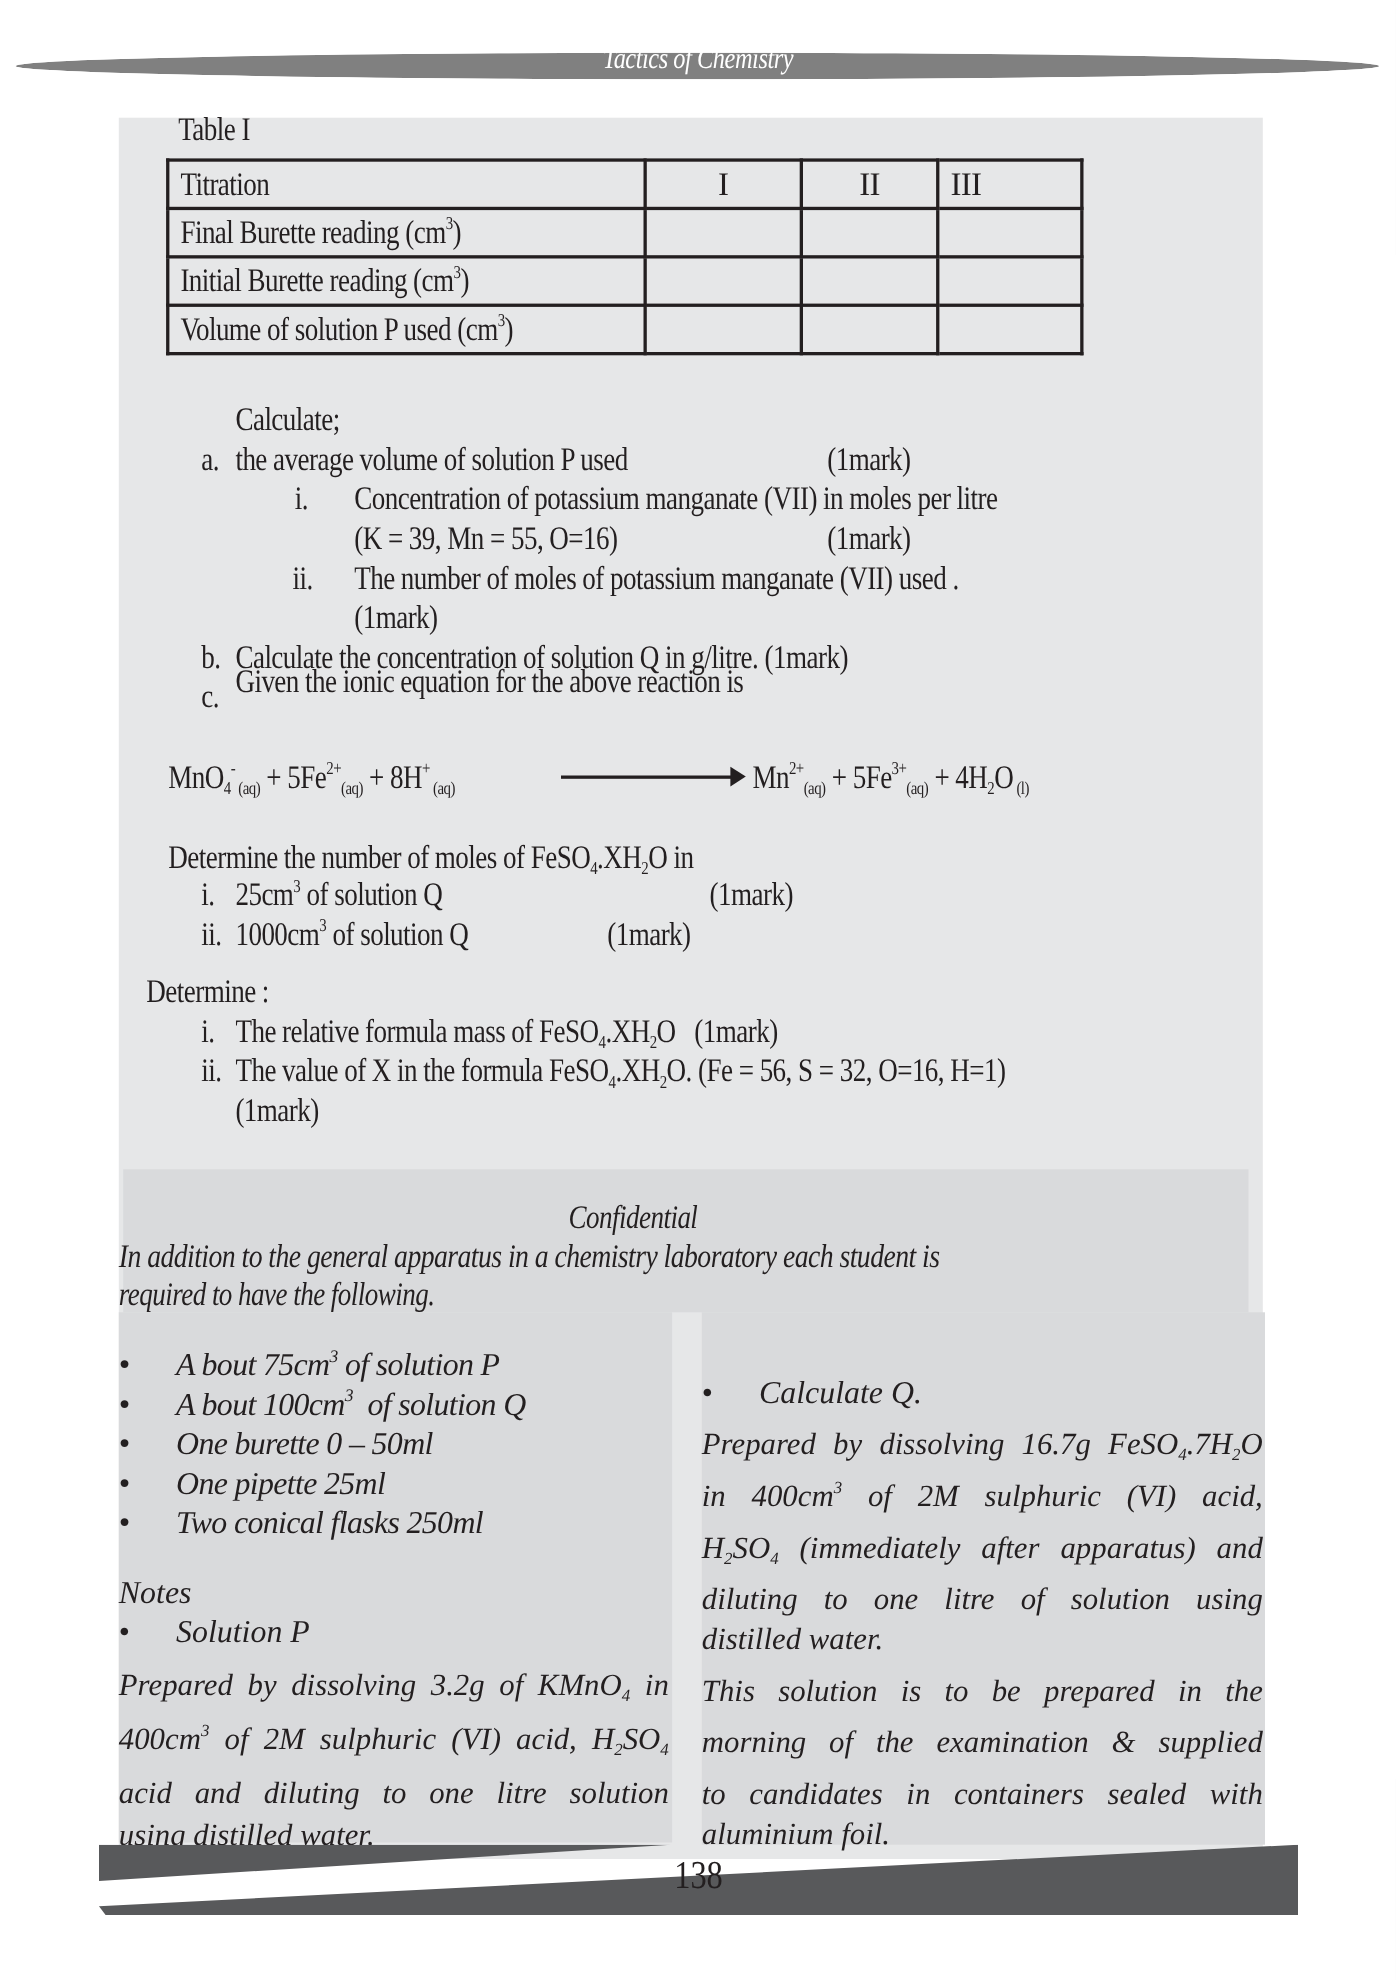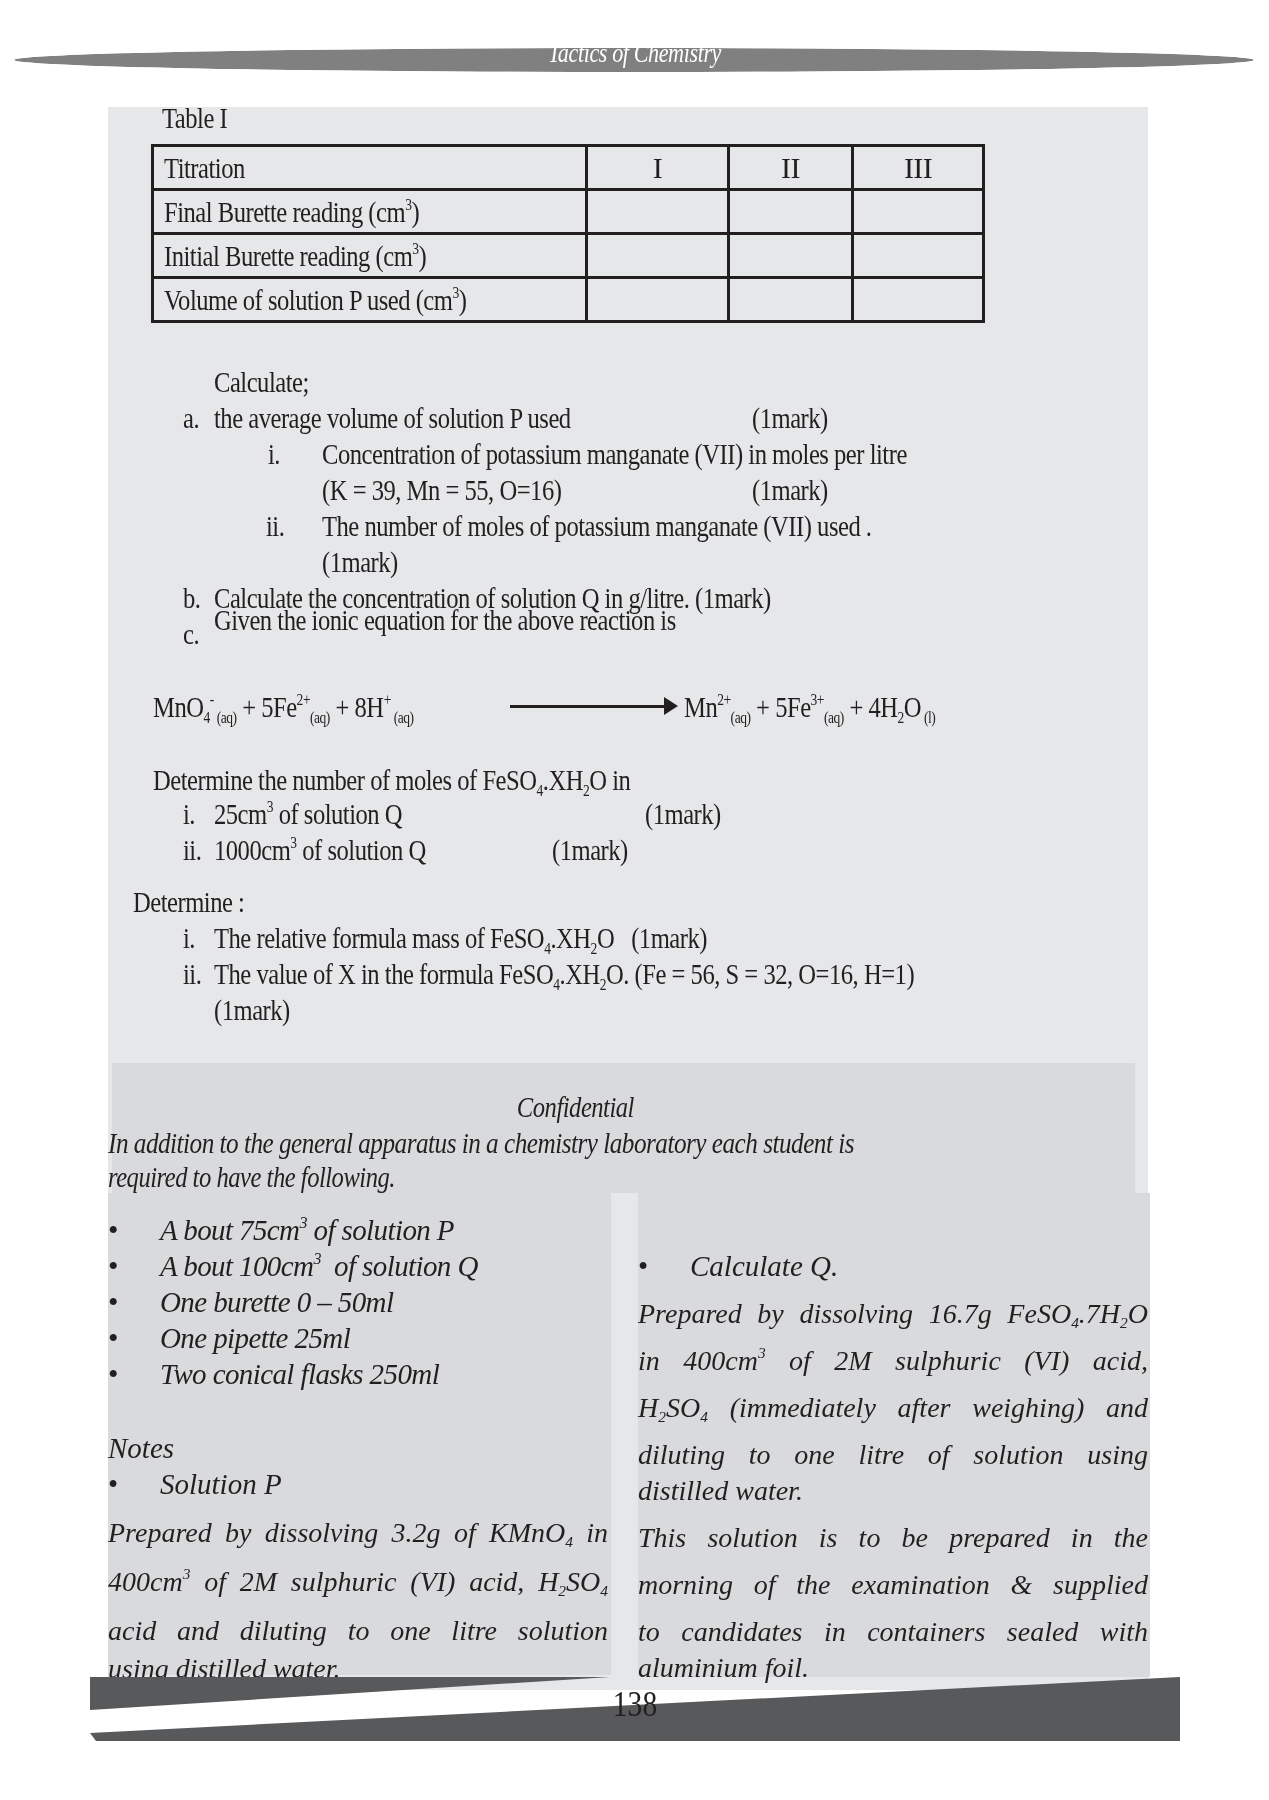--- a/index.html
+++ b/index.html
@@ -37,21 +37,21 @@
     position: absolute; left: 151px; top: 144px;
     border-collapse: collapse;
   }
   table.titr td {
     border: 3px solid #231f20; height: 41px; padding: 0 10px;
     font-size: 30px; letter-spacing: -0.6px; white-space: nowrap;
   }
   table.titr td.label { width: 411px; }
   table.titr td.c1 { width: 119px; text-align: center; }
   table.titr td.c2 { width: 101px; text-align: center; }
-  table.titr td.c3 { width: 108px; text-align: center; }
+  table.titr td.c3 { width: 108px; }
   sup { font-size: 0.55em; vertical-align: 0.75em; line-height: 0; }
   sub { font-size: 0.55em; vertical-align: -0.35em; line-height: 0; }
 
   
   .eq-arrow-line { left: 510px; top: 705px; width: 160px; height: 3px; background: #231f20; }
   .eq-arrow-head {
     left: 664px; top: 697px; width: 0; height: 0;
     border-top: 9px solid transparent; border-bottom: 9px solid transparent;
     border-left: 14px solid #231f20;
   }
@@ -170,41 +170,41 @@
 
 <div class="abs conf-panel"></div>
 <div class="abs left-col-panel"></div>
 <div class="abs right-col-panel"></div>
 
 <div class="abs txt it conf-title"><span class="cond" style="transform-origin:center;">Confidential</span></div>
 <div class="abs txt it" style="left:108px; top:1126px; width:1020px;"><span class="cond" style="transform:scaleX(0.84);">In addition to the general apparatus in a chemistry laboratory each student is</span></div>
 <div class="abs txt it" style="left:108px; top:1160px;"><span class="cond">required to have the following.</span></div>
 
 <div class="abs txt" style="left:108px; top:1213px;">
-  <div style="height:36px;"><span style="display:inline-block;width:52px;">•</span><span class="it" style="font-size:29px;">A bout 75cm</span><sup class="it" style="font-size:16px;">3</sup><span class="it" style="font-size:29px;"> of solution P</span></div>
+  <div style="height:36px;margin-top:11px;"><span style="display:inline-block;width:52px;">•</span><span class="it" style="font-size:29px;">A bout 75cm</span><sup class="it" style="font-size:16px;">3</sup><span class="it" style="font-size:29px;"> of solution P</span></div>
   <div style="height:36px;"><span style="display:inline-block;width:52px;">•</span><span class="it" style="font-size:29px;">A bout 100cm</span><sup class="it" style="font-size:16px;">3</sup><span class="it" style="font-size:29px;white-space:pre;">  of solution Q</span></div>
   <div style="height:36px;"><span style="display:inline-block;width:52px;">•</span><span class="it" style="font-size:29px;">One burette 0 – 50ml</span></div>
   <div style="height:36px;"><span style="display:inline-block;width:52px;">•</span><span class="it" style="font-size:29px;">One pipette 25ml</span></div>
   <div style="height:36px;"><span style="display:inline-block;width:52px;">•</span><span class="it" style="font-size:29px;">Two conical flasks 250ml</span></div>
 </div>
 
 <div class="abs it" style="left:108px; top:1430px; font-size:29px; line-height:36px;">Notes</div>
 <div class="abs it" style="left:108px; top:1466px; font-size:29px; line-height:36px;"><span style="display:inline-block;width:52px;font-style:normal;">•</span><span>Solution P</span></div>
 <div class="abs it" style="left:108px; top:1503px; width:500px; font-size:28px; line-height:38px;">
   <div class="justify"><span>Prepared by  dissolving 3.2g of KMnO</span><sub>4</sub><span> in</span></div>
   <div class="justify"><span>400cm</span><sup>3</sup><span> of 2M sulphuric (VI) acid, H</span><sub>2</sub><span>SO</span><sub>4</sub></div>
   <div class="justify">acid and diluting to one litre solution</div>
   <div>using distilled water.</div>
 </div>
 
 <div class="abs it" style="left:638px; top:1248px; font-size:29px; line-height:36px;"><span style="display:inline-block;width:52px;font-style:normal;">•</span><span>Calculate Q.</span></div>
 <div class="abs it" style="left:638px; top:1285px; width:510px; font-size:28px; line-height:36px;">
   <div class="justify"><span>Prepared by dissolving 16.7g FeSO</span><sub>4</sub><span>.7H</span><sub>2</sub><span>O</span></div>
   <div class="justify"><span>in 400cm</span><sup>3</sup><span> of   2M sulphuric (VI) acid,</span></div>
-  <div class="justify"><span>H</span><sub>2</sub><span>SO</span><sub>4</sub><span> (immediately after weighing) and</span></div>
+  <div class="justify"><span>H</span><sub>2</sub><span>SO</span><sub>4</sub><span> (immediately after apparatus) and</span></div>
   <div class="justify">diluting to one litre of solution using</div>
   <div>distilled water.</div>
   <div class="justify">This solution is to be prepared in the</div>
   <div class="justify">morning of the examination &amp; supplied</div>
   <div class="justify">to candidates in containers sealed with</div>
   <div>aluminium foil.</div>
 </div>
 
 <svg class="abs" style="left:90px; top:1677px;" width="1090" height="66">
   <polygon points="0,0 520,0 0,33" fill="#58595b"></polygon>

